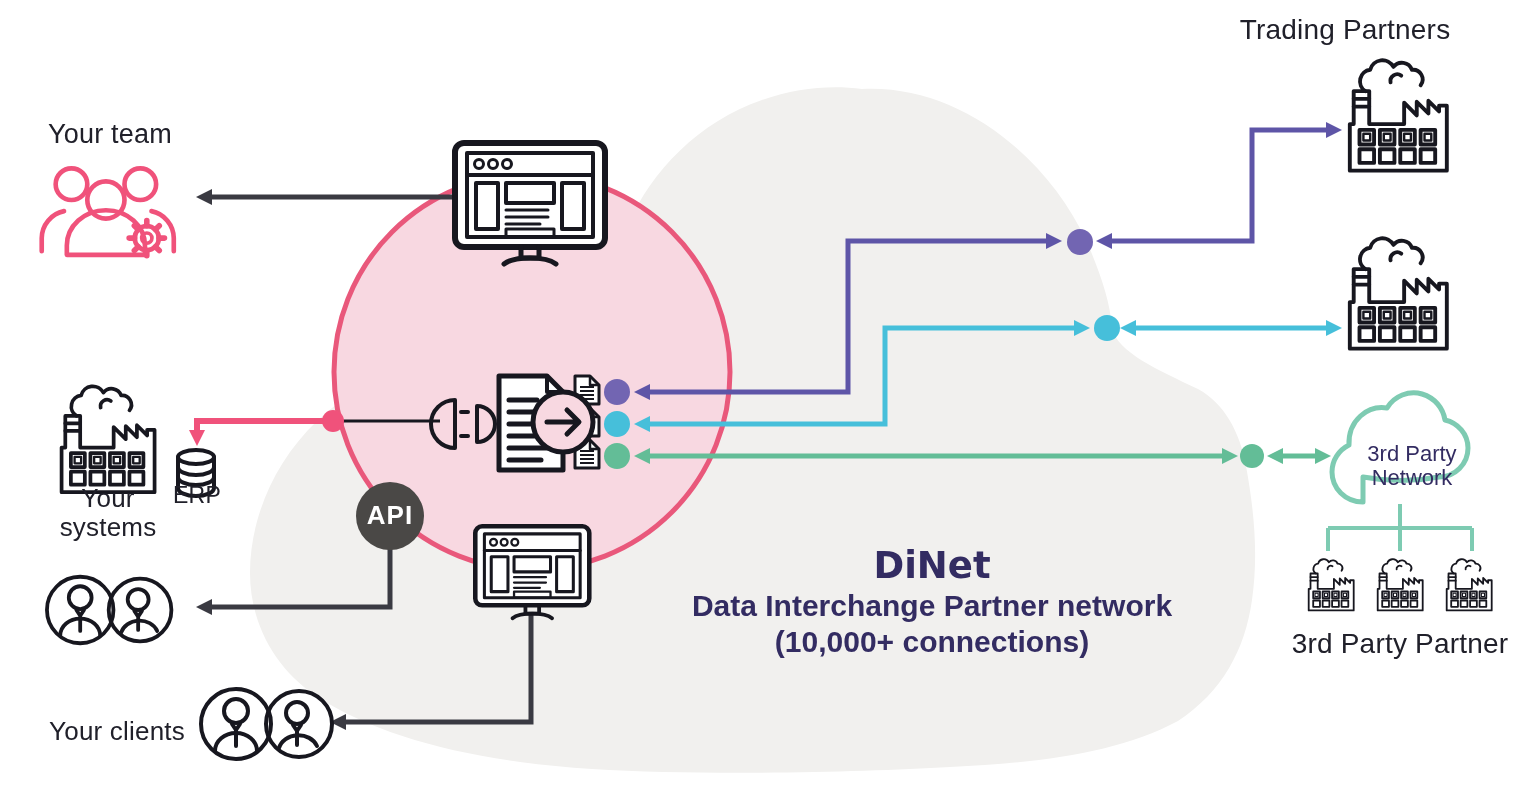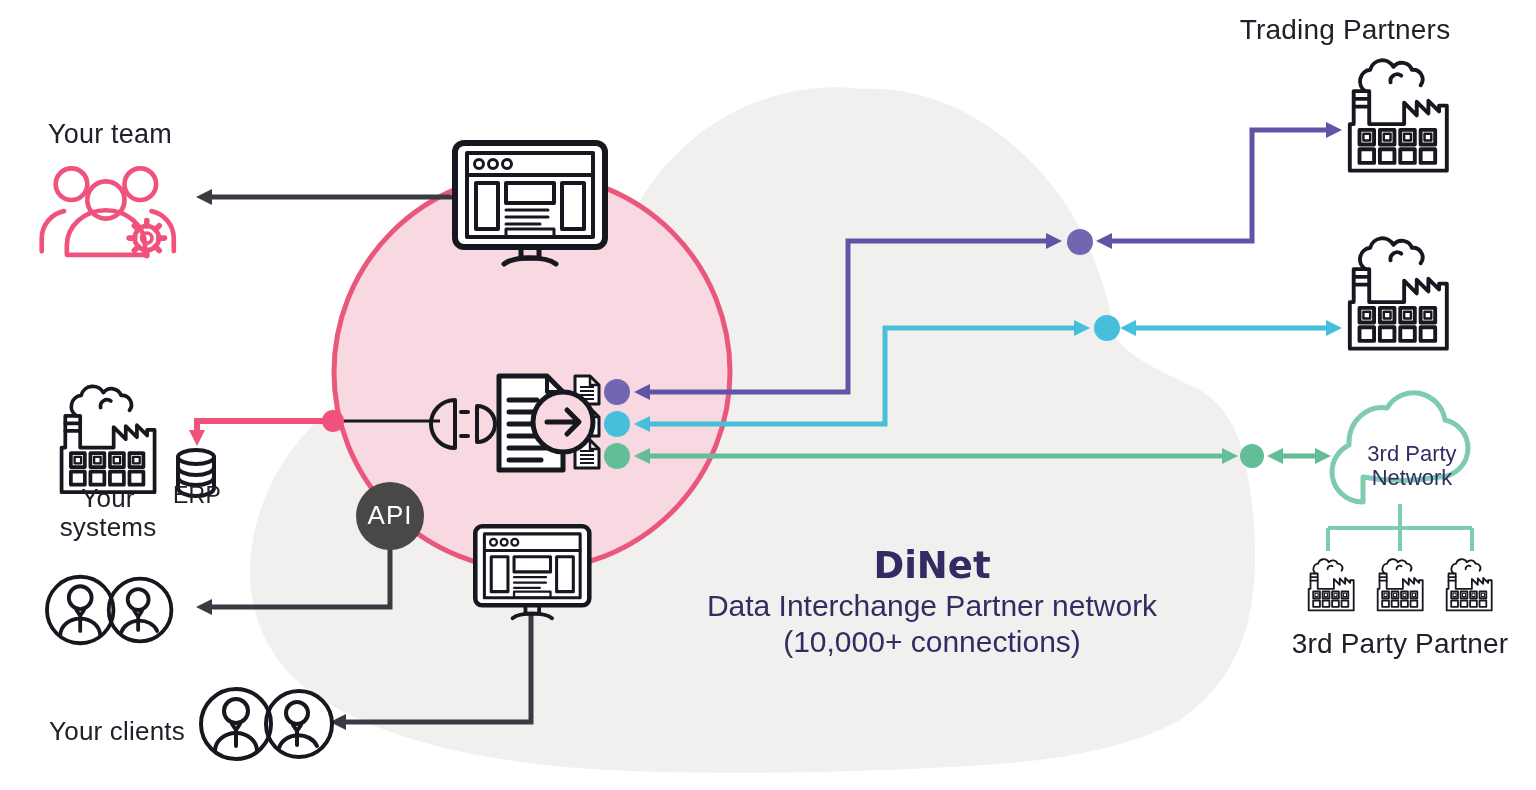--- a/index.html
+++ b/index.html
@@ -7,23 +7,23 @@
          font-family:"Liberation Sans",sans-serif;}
   .stage svg{position:absolute;left:0;top:0;}
   .lbl{position:absolute;white-space:nowrap;color:var(--label,#20202a);}
   .lbl.center{transform:translateX(-50%);text-align:center;}
   .lbl-plain{font-size:27px;font-weight:400;letter-spacing:.2px;}
   .lbl-heading{font-family:"DejaVu Sans","Liberation Sans",sans-serif;
                color:var(--heading,#332c62);font-weight:700;}
   .simplified{font-size:35px;letter-spacing:.5px;}
   .dinet-title{font-size:37px;}
   .dinet-sub{font-family:"Liberation Sans",sans-serif;color:var(--heading,#332c62);
-             font-weight:400;font-size:30px;}
+             font-weight:700;font-size:30px;}
   .tpn{font-size:22px;line-height:24px;color:var(--heading,#332c62);font-weight:500;}
-  .api-text{color:#ffffff;font-size:26px;font-weight:400;letter-spacing:1px;}
+  .api-text{color:#ffffff;font-size:26px;font-weight:700;letter-spacing:1px;}
   .two-line{line-height:29px;}
 </style>
 </head>
 <body>
 
 <div class="stage">
 
 <svg width="1536" height="790" viewBox="0 0 1536 790">
   <defs>
 

